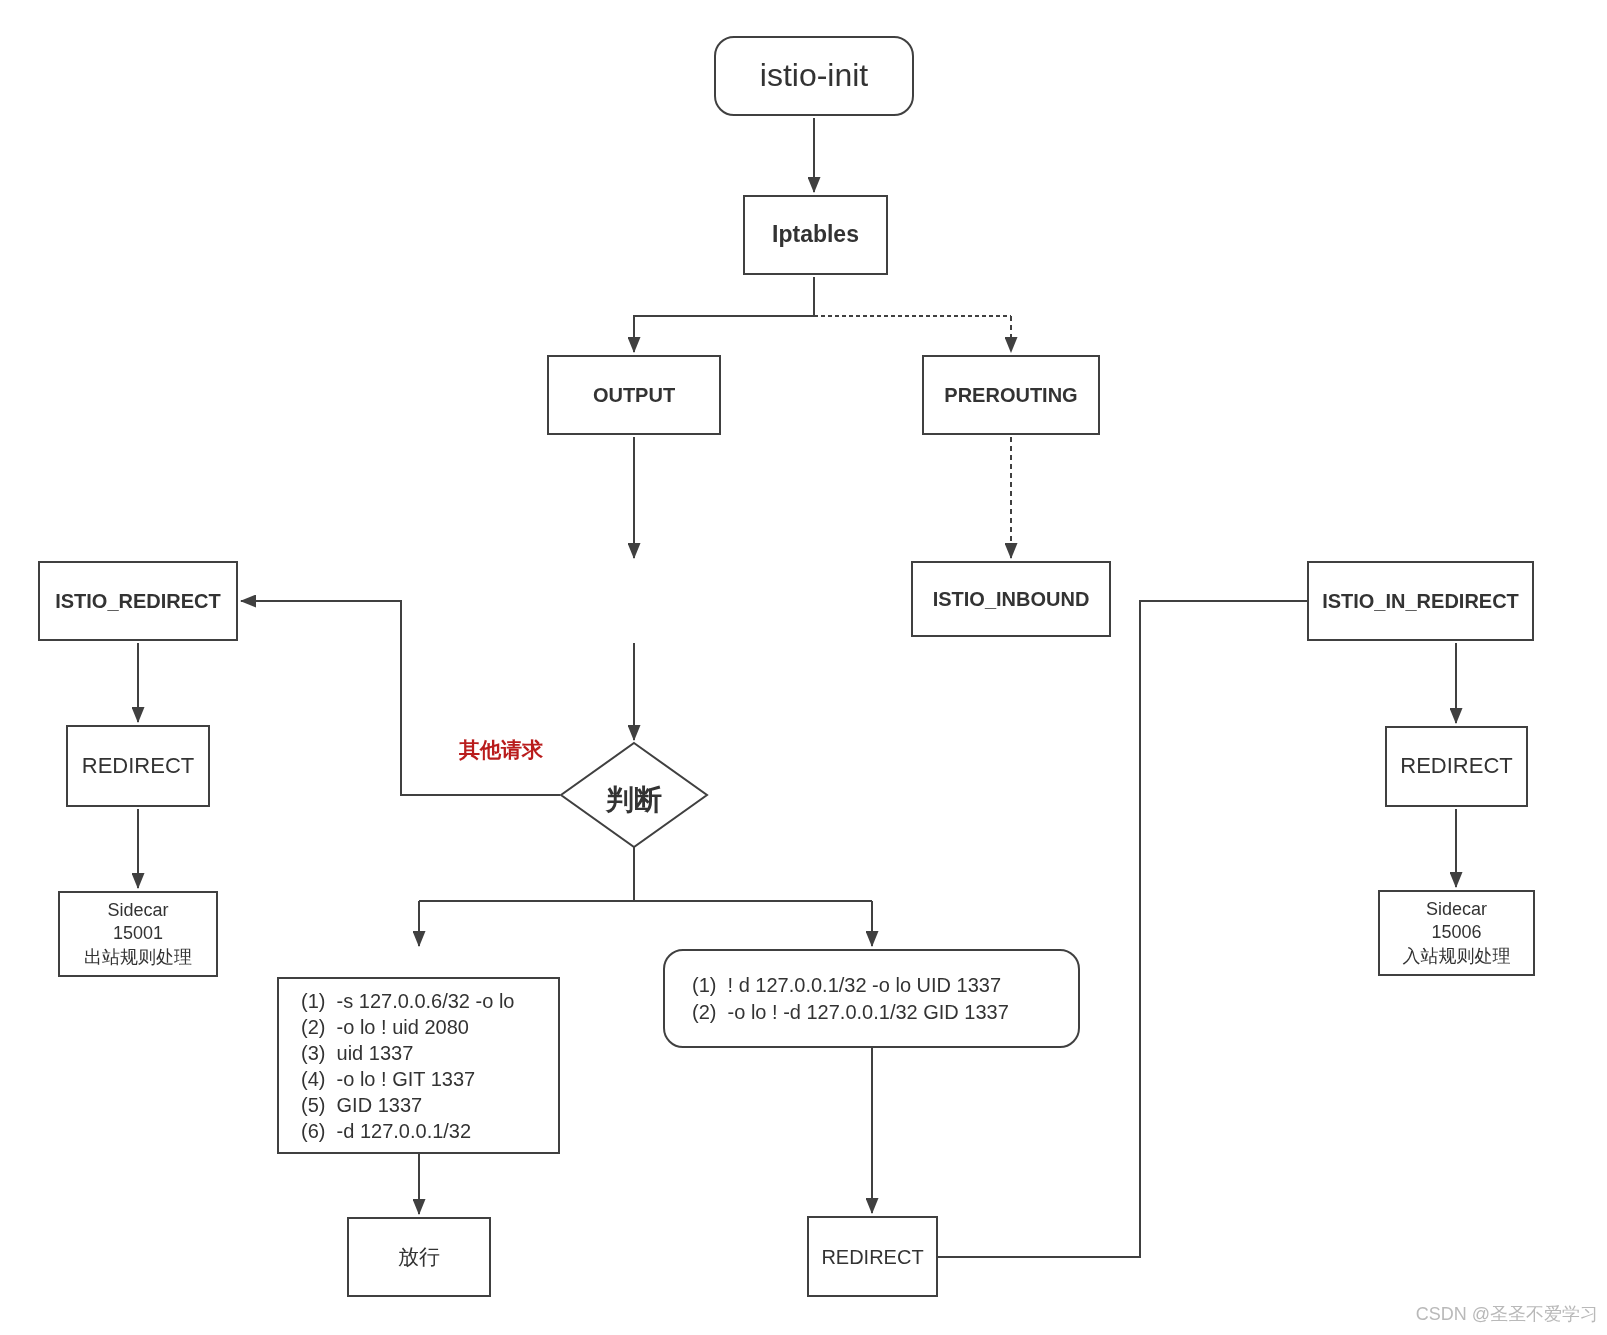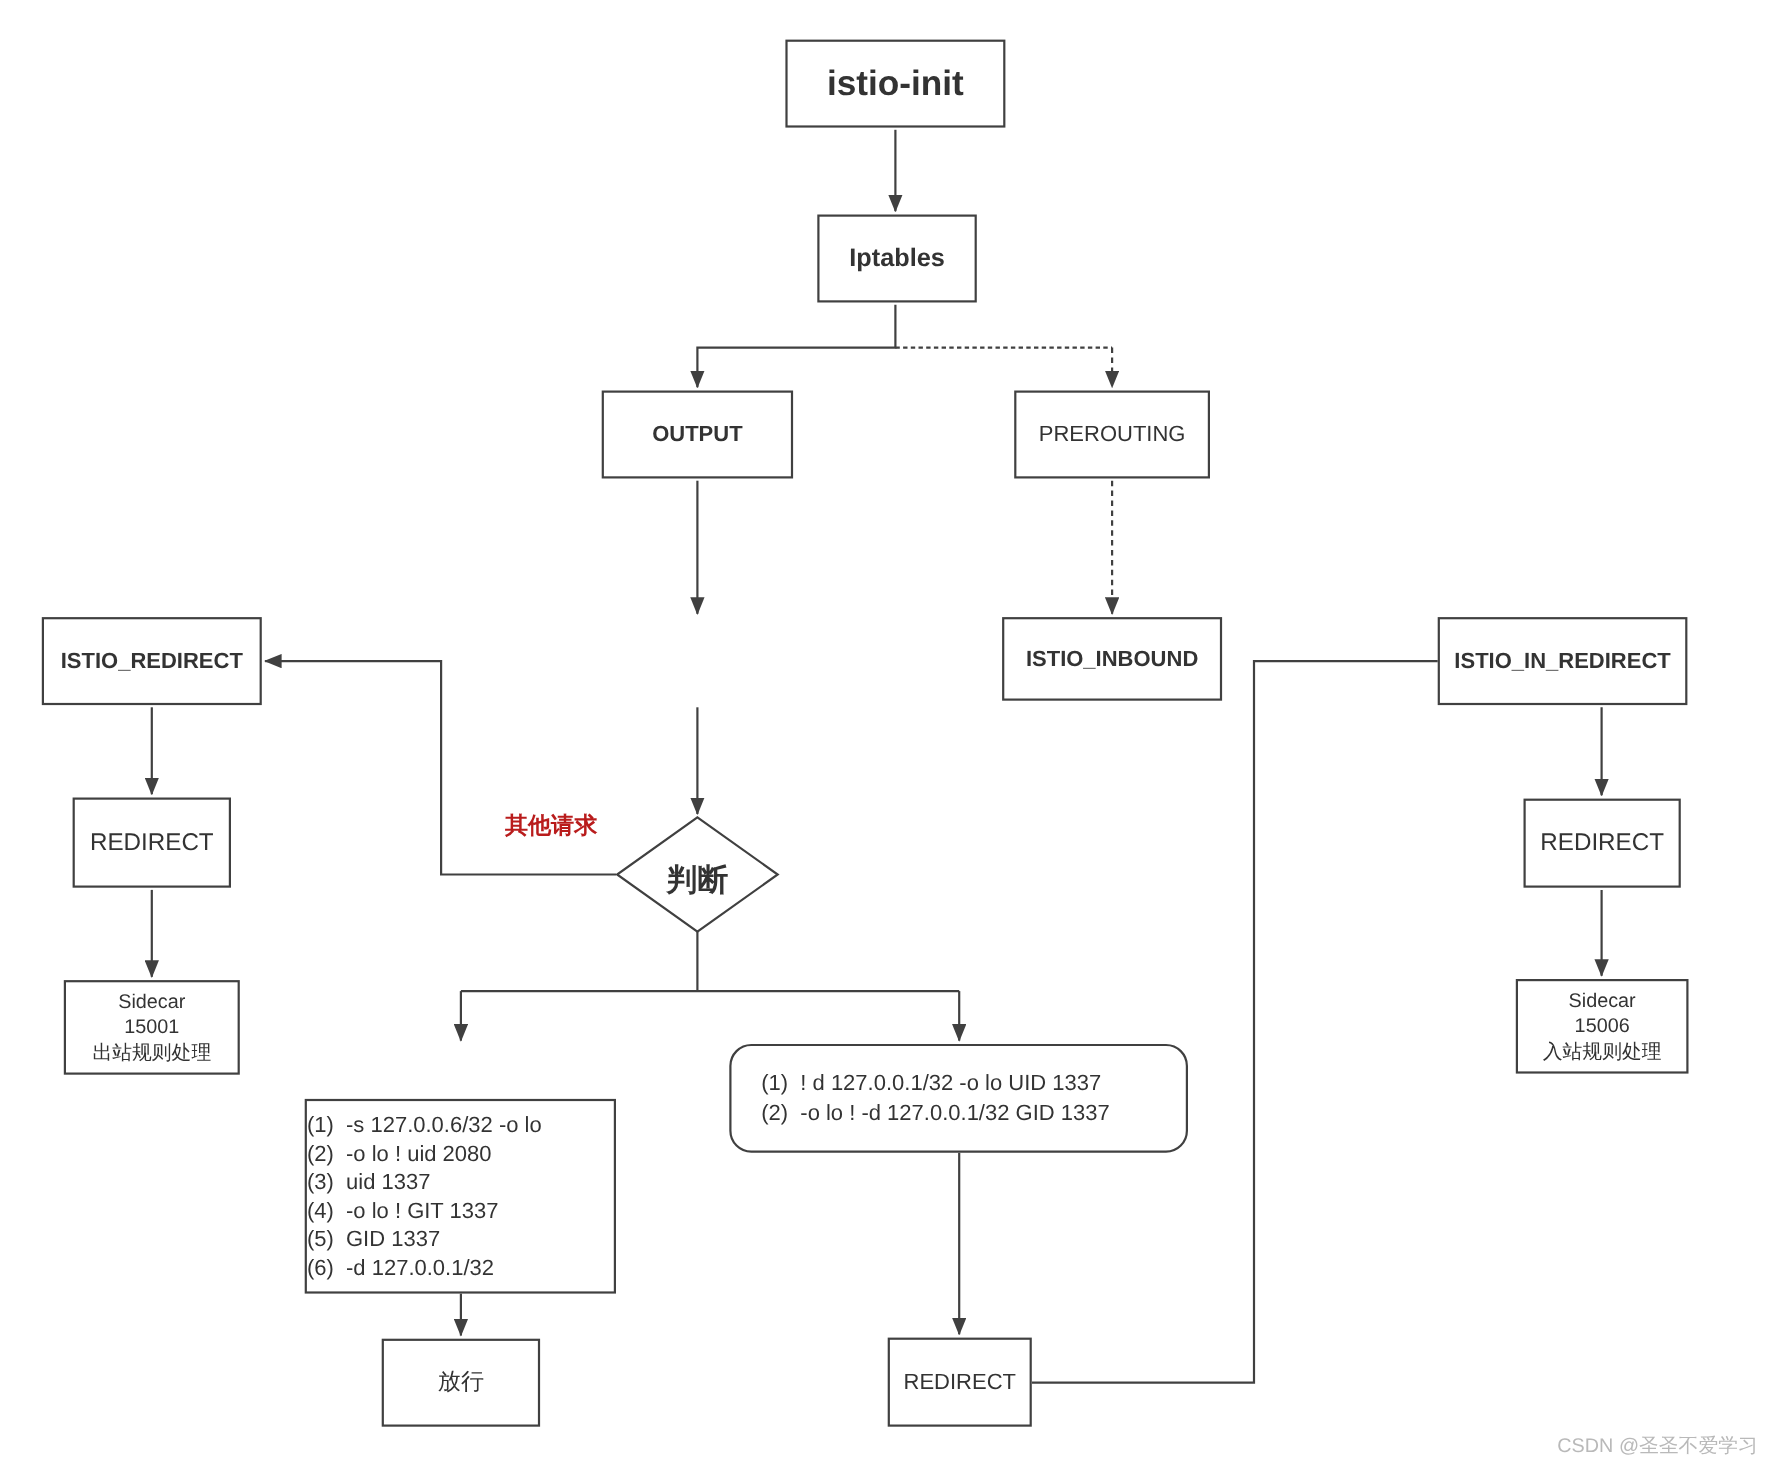--- a/index.html
+++ b/index.html
@@ -33,34 +33,34 @@
     background: #ffffff;
     border: 2px solid #404040;
     color: #333333;
     display: flex;
     flex-direction: column;
     align-items: center;
     justify-content: center;
     text-align: center;
     line-height: 1.3;
   }
-  .n-istio-init       { left: 714px; top: 36px;  width: 200px; height: 80px; font-size: 32px; font-weight: bold; }
+  .n-istio-init       { left: 714px; top: 36px;  width: 200px; height: 80px; font-size: 32px; font-weight: normal; border-radius: 20px; }
   .n-iptables         { left: 743px; top: 195px; width: 145px; height: 80px; font-size: 23px; font-weight: bold; }
   .n-output           { left: 547px; top: 355px; width: 174px; height: 80px; font-size: 20px; font-weight: bold; }
-  .n-prerouting       { left: 922px; top: 355px; width: 178px; height: 80px; font-size: 20px; font-weight: normal; }
+  .n-prerouting       { left: 922px; top: 355px; width: 178px; height: 80px; font-size: 20px; font-weight: bold; }
   .n-istio-redirect   { left: 38px;  top: 561px; width: 200px; height: 80px; font-size: 20px; font-weight: bold; }
   .n-istio-output     { left: 535px; top: 561px; width: 198px; height: 80px; font-size: 20px; font-weight: bold; }
   .n-istio-inbound    { left: 911px; top: 561px; width: 200px; height: 76px; font-size: 20px; font-weight: bold; }
   .n-istio-in-redirect{ left: 1307px;top: 561px; width: 227px; height: 80px; font-size: 20px; font-weight: bold; }
   .n-redirect-out     { left: 66px;  top: 725px; width: 144px; height: 82px; font-size: 22px; }
   .n-redirect-in      { left: 1385px;top: 726px; width: 143px; height: 81px; font-size: 22px; }
   .n-sidecar-out      { left: 58px;  top: 891px; width: 160px; height: 86px; font-size: 18px; }
   .n-sidecar-in       { left: 1378px;top: 890px; width: 157px; height: 86px; font-size: 18px; }
-  .n-rules-out        { left: 277px; top: 999px; width: 283px; height: 177px; font-size: 20px;
-                        align-items: flex-start; }
+  .n-rules-out        { left: 277px; top: 977px; width: 283px; height: 177px; font-size: 20px;
+                        align-items: flex-start; padding-left: 22px; }
   .n-rules-in         { left: 663px; top: 949px; width: 417px; height: 99px; font-size: 20px;
                         align-items: flex-start; padding-left: 27px; border-radius: 20px; }
   .n-pass             { left: 347px; top: 1217px; width: 144px; height: 80px; font-size: 21px; }
   .n-redirect-bottom  { left: 807px; top: 1216px; width: 131px; height: 81px; font-size: 20px; }
   .rule-line { white-space: pre; line-height: 27px; }
   .n-rules-out .rule-line { line-height: 26px; }
   .decision-label {
     position: absolute;
     left: 594px; top: 781px; width: 80px;
     text-align: center;

